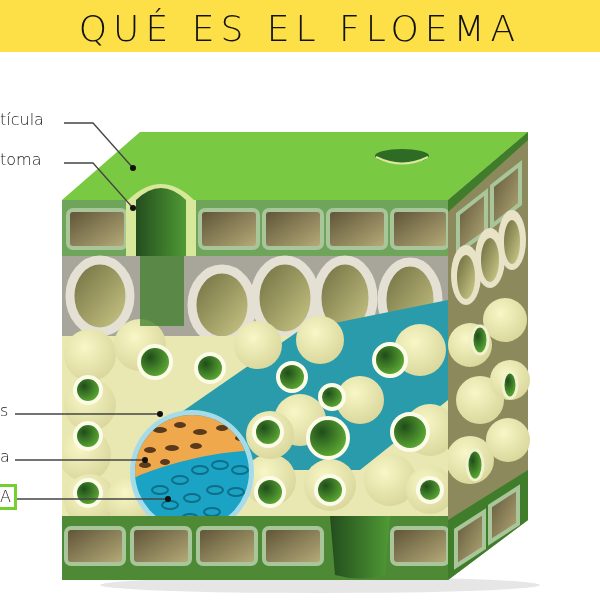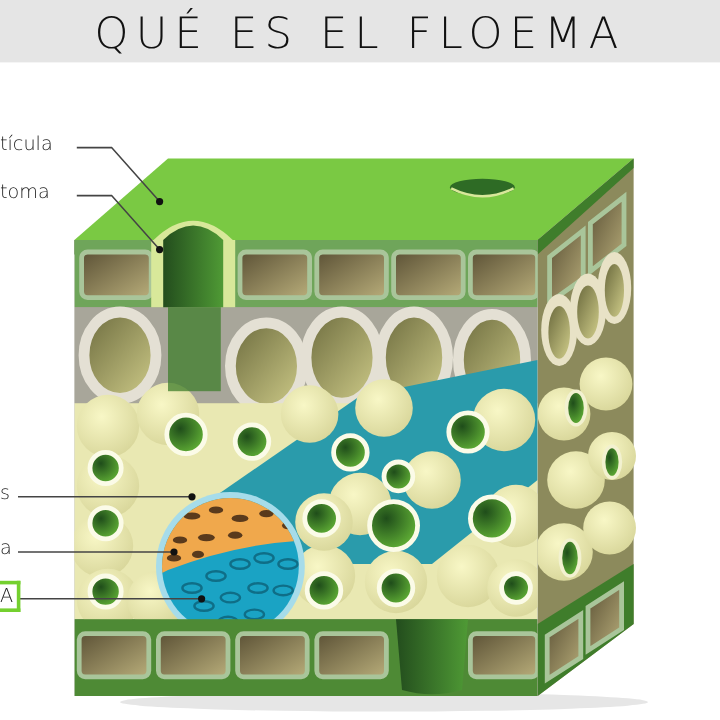--- a/index.html
+++ b/index.html
@@ -1,17 +1,17 @@
 <!DOCTYPE html>
 <html><head>
 <meta charset="utf-8">
 <style>
   html, body { margin:0; padding:0; }
   body { width:600px; height:600px; background:#ffffff; position:relative; overflow:hidden; font-family:"DejaVu Sans", sans-serif; }
-  .banner { position:absolute; left:0; top:0; width:600px; height:52px; background:#e5e5e5; display:flex; align-items:center; justify-content:center; }
+  .banner { position:absolute; left:0; top:0; width:600px; height:52px; background:#fde047; display:flex; align-items:center; justify-content:center; }
   .banner-title { font-family:"DejaVu Sans", sans-serif; font-weight:200; font-size:36px; letter-spacing:6px; color:#111; margin-top:4px; }
   .label { position:absolute; font-size:16px; color:#222; font-family:"DejaVu Sans", sans-serif; font-weight:300; line-height:1; }
   .label.boxed { border:3px solid #74d02f; padding:2px 3px 2px 0; border-left:none; }
   svg.diagram { position:absolute; left:0; top:0; }
 </style>
 </head>
 <body>
 
 <div class="banner">
   <span class="banner-title">QUÉ ES EL FLOEMA</span>

